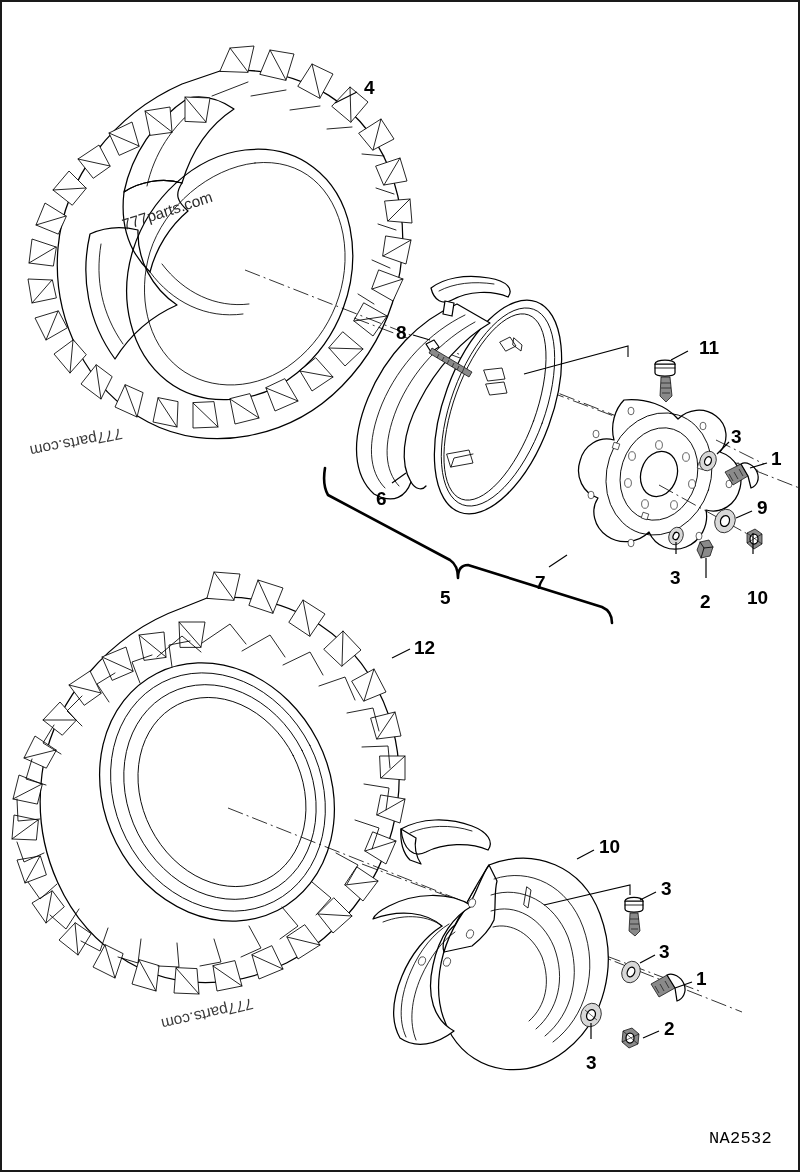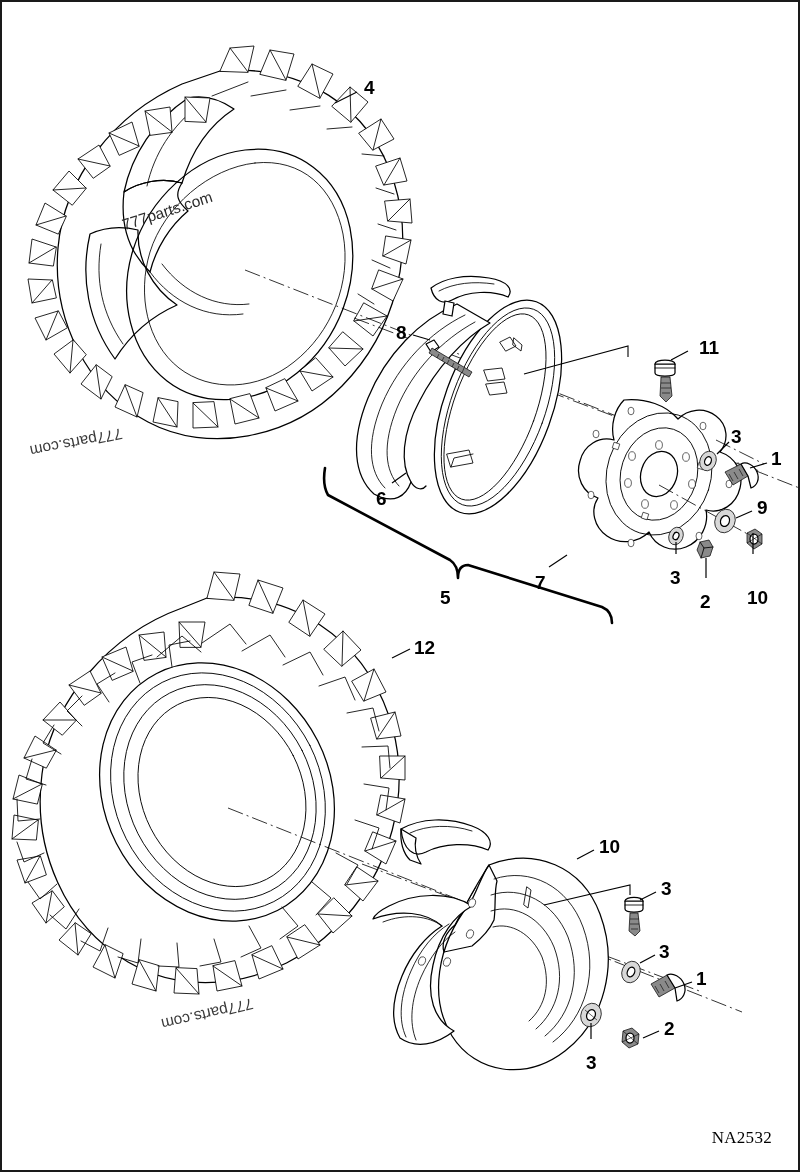--- a/index.html
+++ b/index.html
@@ -29,21 +29,21 @@
     font-family:"Liberation Sans",sans-serif;
     font-size:15.5px;
     color:#2b2b2b;
     white-space:nowrap;
     user-select:none;
   }
   .wm.flip{color:#3a3a3a;}
   #docid{
     position:absolute;
     right:26px;bottom:22px;
-    font-family:Liberation Serif, serif;
+    font-family:Liberation Mono, monospace;
     font-size:17px;
     color:#000;
     letter-spacing:.3px;
   }
 </style>
 </head>
 <body>
 
 <div id="page">
 

